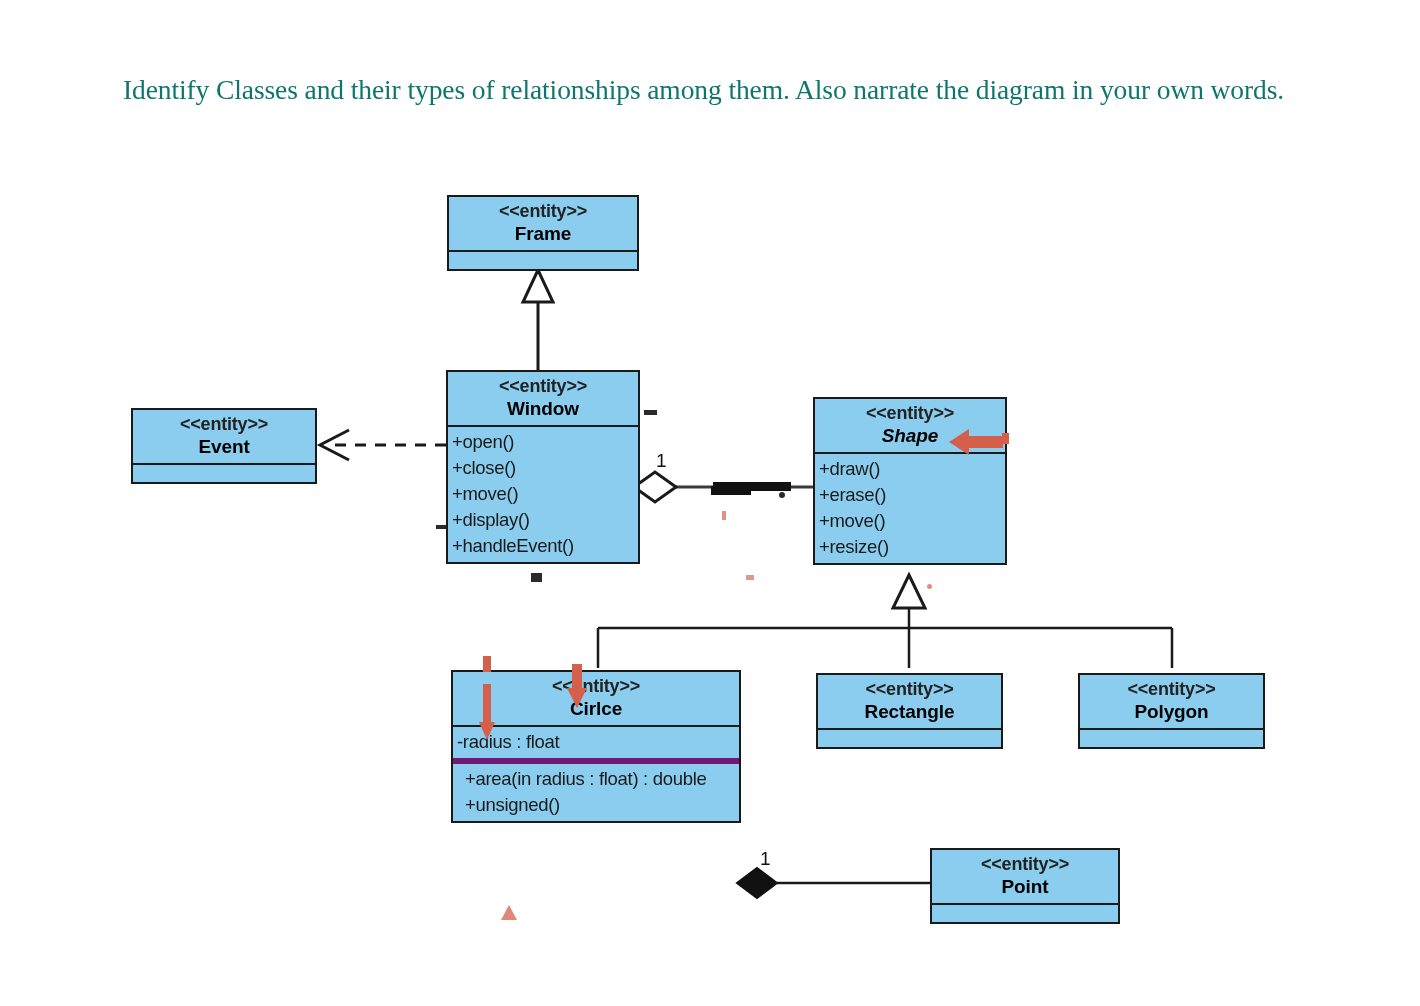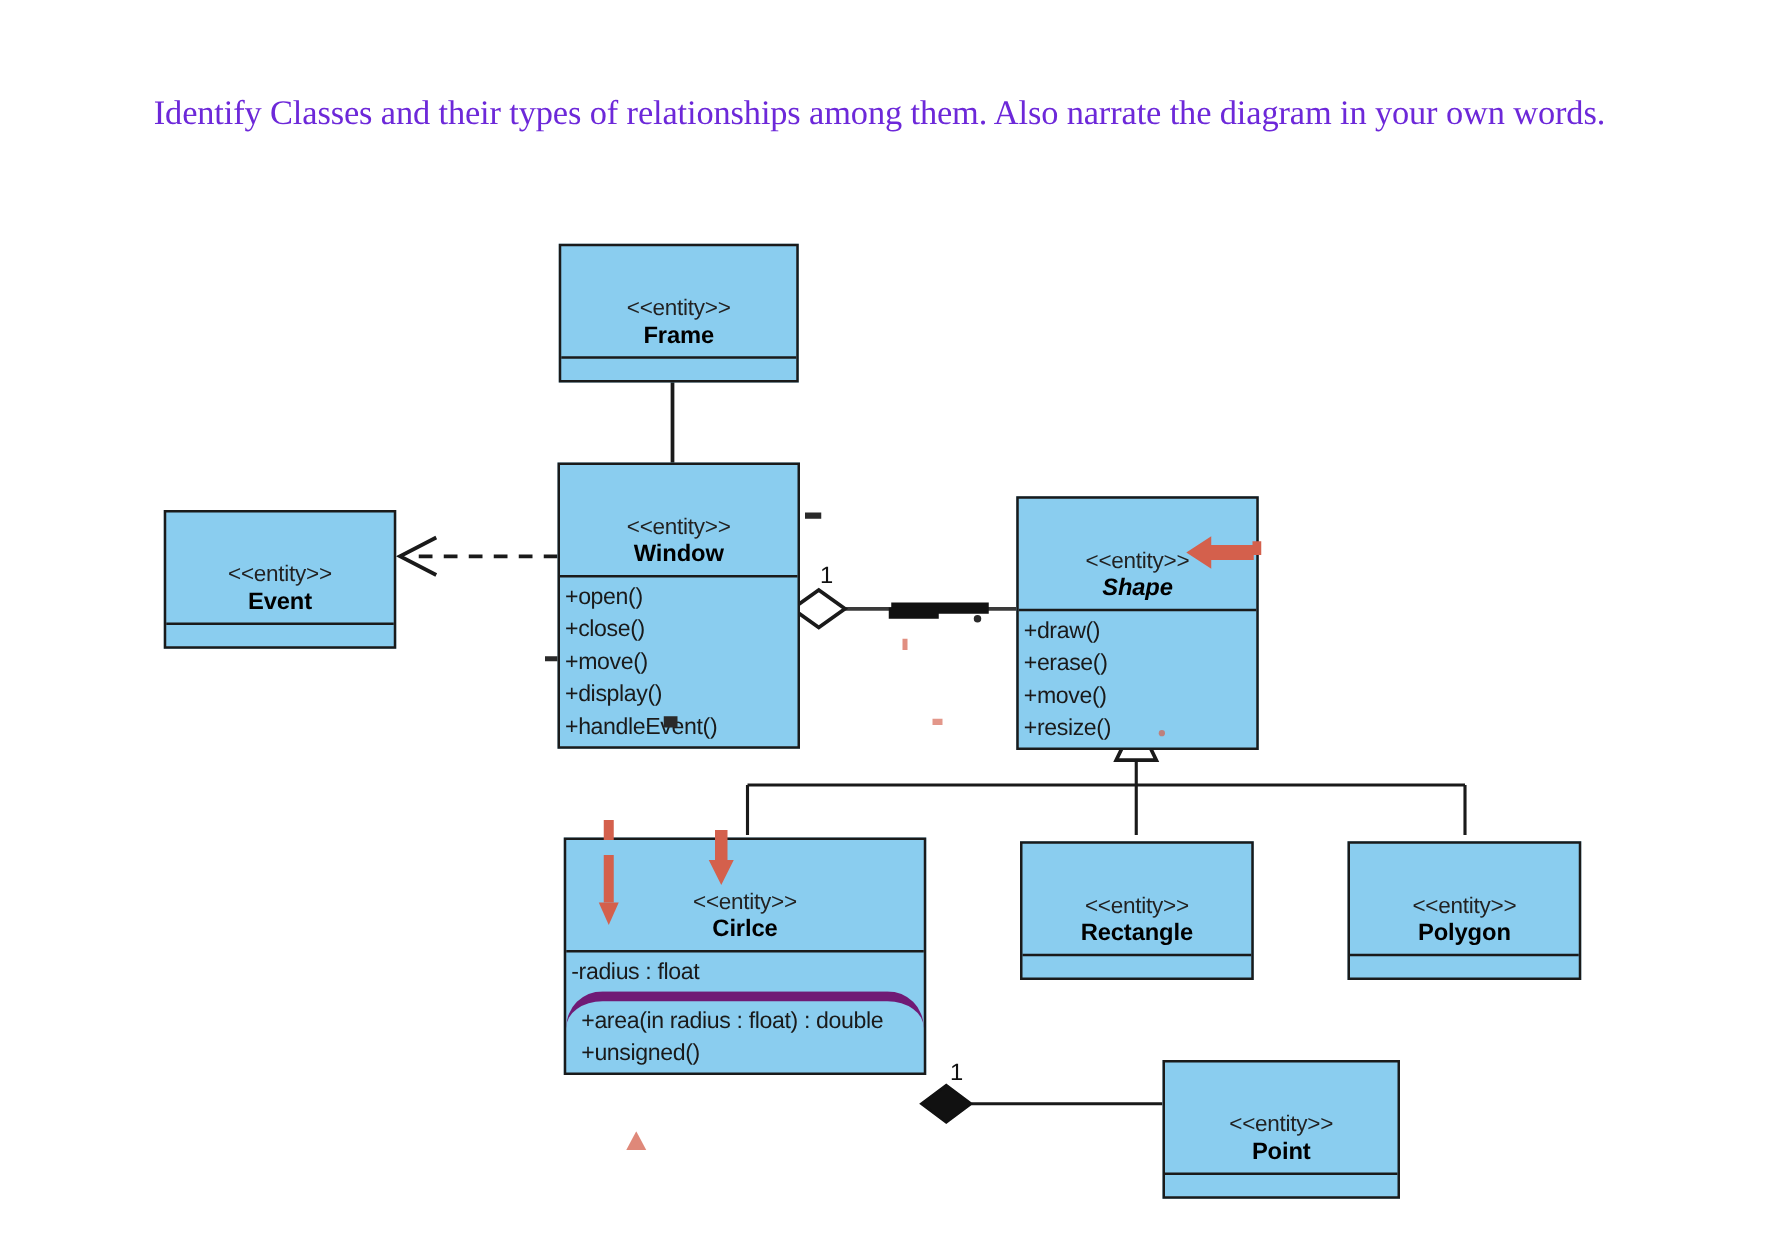--- a/index.html
+++ b/index.html
@@ -18,21 +18,21 @@
 
   
   #question-prompt {
     position: absolute;
     left: 112px;
     top: 72px;
     width: 1185px;
     font-family: "Liberation Serif", serif;
     font-size: 27.5px;
     line-height: 36px;
-    color: #6d28d9;
+    color: #0f766e;
     letter-spacing: -0.1px;
   }
   #question-prompt .indent { padding-left: 11px; }
 
   
   #uml-canvas {
     position: absolute;
     left: 0;
     top: 160px;
     width: 1420px;
@@ -58,42 +58,40 @@
     box-sizing: border-box;
     border-bottom: 2px solid #1a1a1a;
     padding: 4px 6px 5px 6px;
     text-align: center;
     position: relative;
   }
   .stereotype {
     display: block;
     font-size: 18px;
     line-height: 21px;
-    font-weight: normal;
+    font-weight: bold;
     color: #222222;
     letter-spacing: -0.2px;
-    margin-top: 35px;
   }
   .class-name {
     display: block;
     font-size: 19px;
     line-height: 23px;
     font-weight: bold;
     color: #000000;
     letter-spacing: -0.1px;
   }
   .class-name.abstract { font-style: italic; }
 
   .uml-compartment {
     box-sizing: border-box;
     padding: 2px 4px 3px 4px;
-    border-radius: 29px;
   }
   .uml-compartment + .uml-compartment {
-    border-top: 8px solid #701a75;
+    border-top: 6px solid #701a75;
     padding-left: 12px;
   }
   .uml-compartment.empty {
     min-height: 17px;
     padding: 0;
   }
   .uml-member {
     display: block;
     font-size: 18.5px;
     line-height: 26px;

